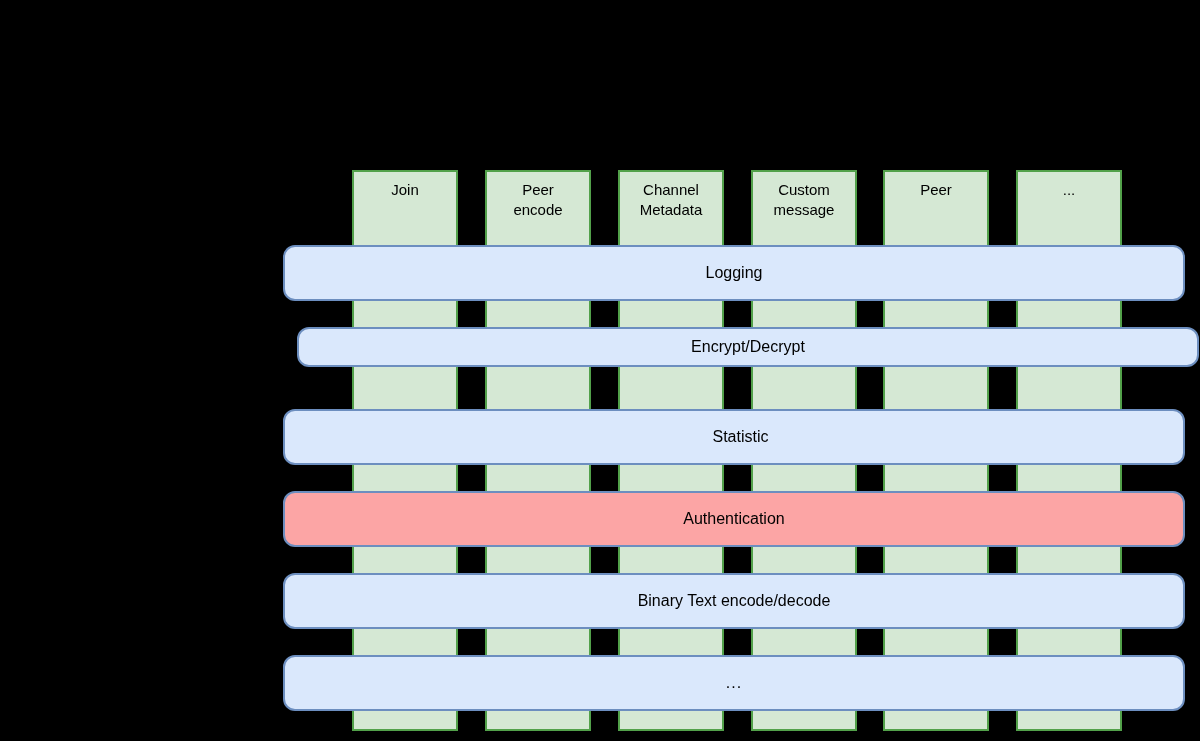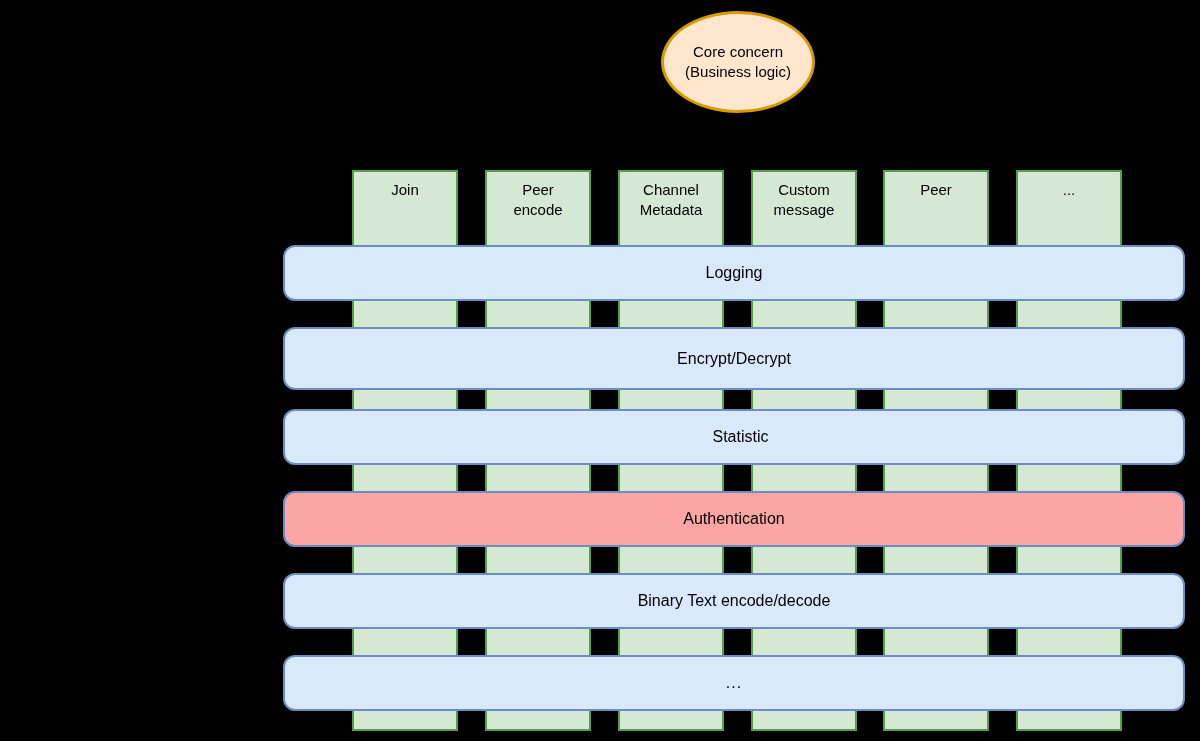--- a/index.html
+++ b/index.html
@@ -129,36 +129,32 @@
       </div>
       <div class="core-column" style="left: 1016px; top: 170px; width: 106px; height: 561px; background: rgb(213, 232, 212); border-color: rgb(82, 161, 74);">
         <div class="col-label">...</div>
       </div>
     </div>
 
   <div id="bars-layer">
       <div class="crosscut-bar" style="left: 283px; top: 245px; width: 902px; height: 56px; background: rgb(218, 232, 252); border-color: rgb(108, 142, 191);">
         <div class="bar-label">Logging</div>
       </div>
-      <div class="crosscut-bar" style="left: 283px; top: 327px; width: 902px; height: 63px; background: rgb(218, 232, 252); border-color: rgb(108, 142, 191);">
+      <div class="crosscut-bar" style="left: 297px; top: 327px; width: 902px; height: 40px; background: rgb(218, 232, 252); border-color: rgb(108, 142, 191);">
         <div class="bar-label">Encrypt/Decrypt</div>
       </div>
       <div class="crosscut-bar" style="left: 283px; top: 409px; width: 902px; height: 56px; background: rgb(218, 232, 252); border-color: rgb(108, 142, 191); padding-left: 13px;">
         <div class="bar-label">Statistic</div>
       </div>
       <div class="crosscut-bar" style="left: 283px; top: 491px; width: 902px; height: 56px; background: #fca5a5; border-color: rgb(108, 142, 191);">
         <div class="bar-label">Authentication</div>
       </div>
       <div class="crosscut-bar" style="left: 283px; top: 573px; width: 902px; height: 56px; background: rgb(218, 232, 252); border-color: rgb(108, 142, 191);">
         <div class="bar-label">Binary Text encode/decode</div>
       </div>
       <div class="crosscut-bar" style="left: 283px; top: 655px; width: 902px; height: 56px; background: rgb(218, 232, 252); border-color: rgb(108, 142, 191);">
         <div class="bar-label dots">...</div>
       </div>
     </div>
 
-  <div class="concern-ellipse" id="core-concern-ellipse">
-    <span class="ell-text">Core concern
-(Business logic)</span>
-  </div>
 
 
 </div>
 
 </body></html>

